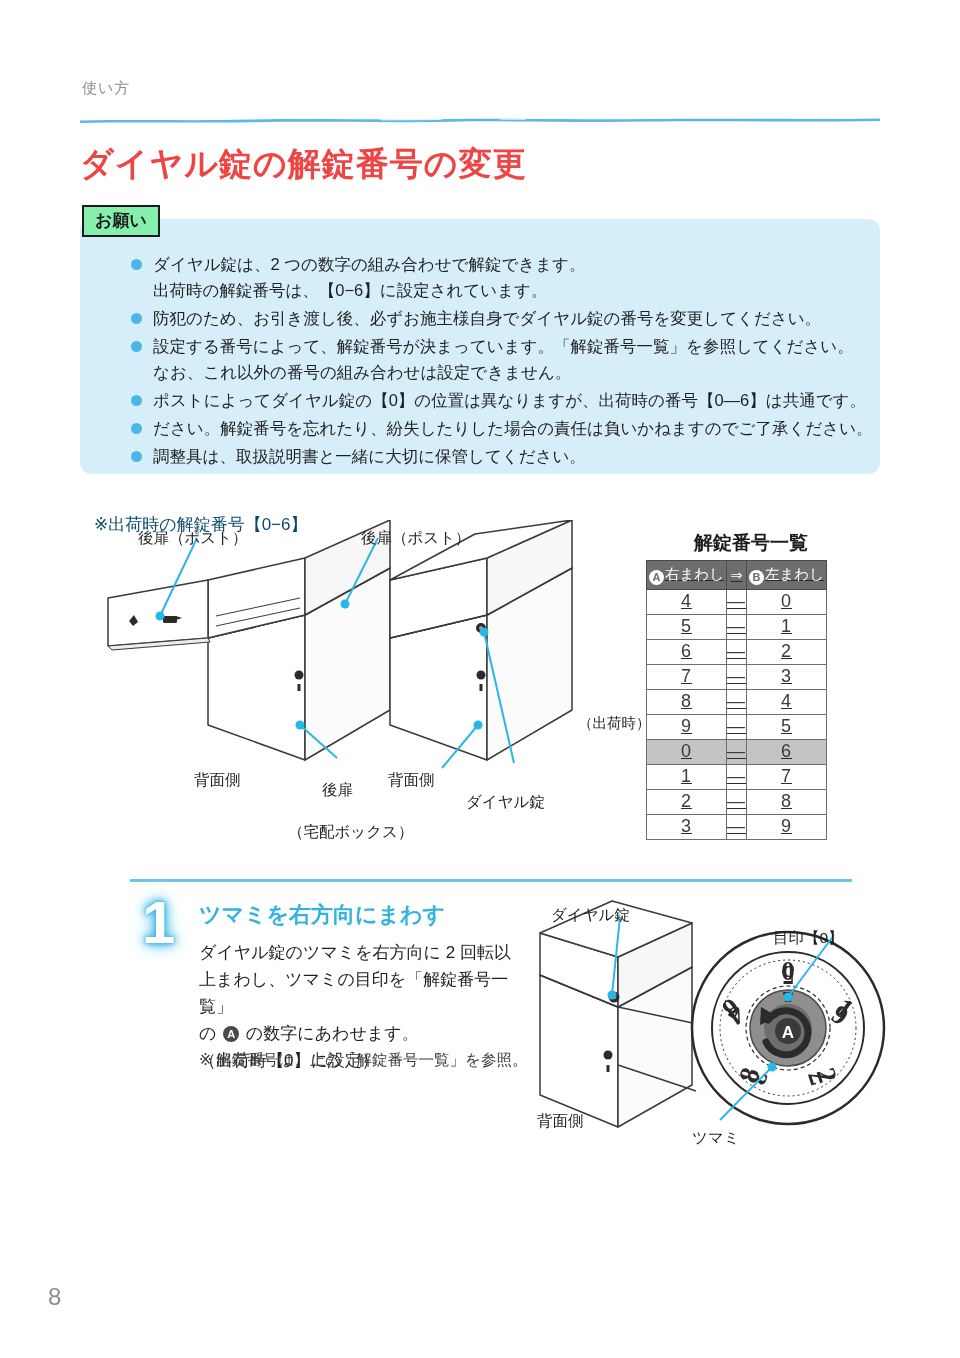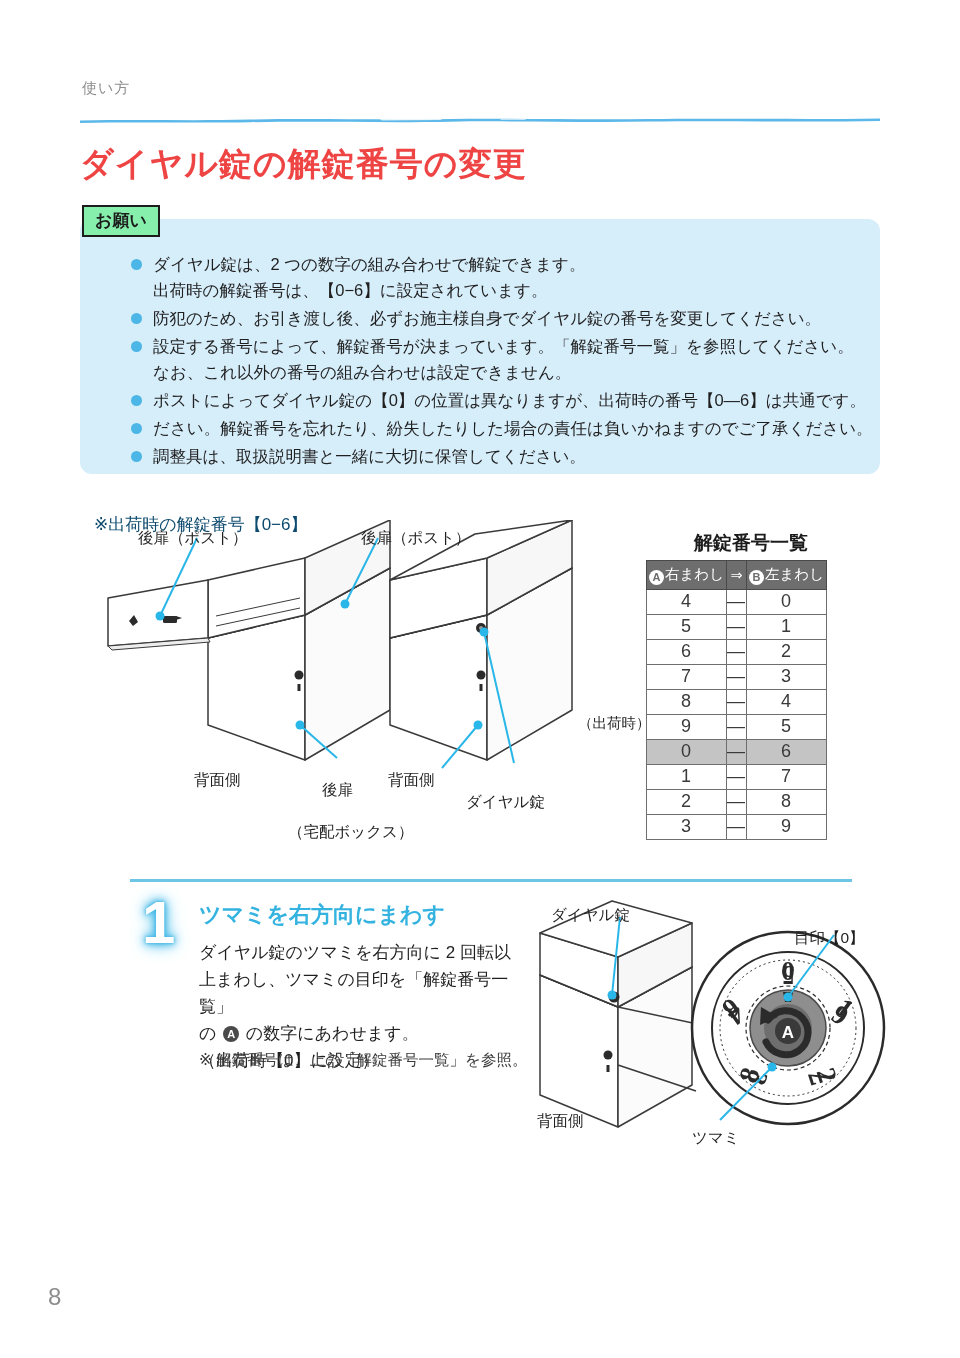--- a/index.html
+++ b/index.html
@@ -130,20 +130,21 @@
     font-weight: bold;
     color: #1c1c1c;
   }
   .code-table {
     position: absolute;
     left: 646px;
     top: 560px;
     width: 176px;
     border-collapse: collapse;
     font-size: 17px;
+    text-decoration: underline;
   }
   .code-table th {
     background: #6e6e6e;
     color: #ffffff;
     font-weight: normal;
     font-size: 14.5px;
     padding: 4px 2px;
     border: 1px solid #4a4a4a;
     white-space: nowrap;
   }
@@ -520,16 +521,16 @@
   </g>
   <g fill="#29b6e8" stroke="none">
     <circle cx="92" cy="100" r="4.5"></circle>
     <circle cx="268" cy="102" r="4.5"></circle>
     <circle cx="252" cy="172" r="4.5"></circle>
   </g>
 </svg>
 
 <div class="callout-label" style="left:551px; top:905px;">ダイヤル錠</div>
 <div class="callout-label" style="left:537px; top:1111px;">背面側</div>
-<div class="callout-label" style="left:773px; top:928px;margin-left:21px;">目印【0】</div>
+<div class="callout-label" style="left:773px; top:928px;">目印【0】</div>
 <div class="callout-label" style="left:692px; top:1128px;">ツマミ</div>
 
 <div class="page-number">8</div>
 
 </body></html>

